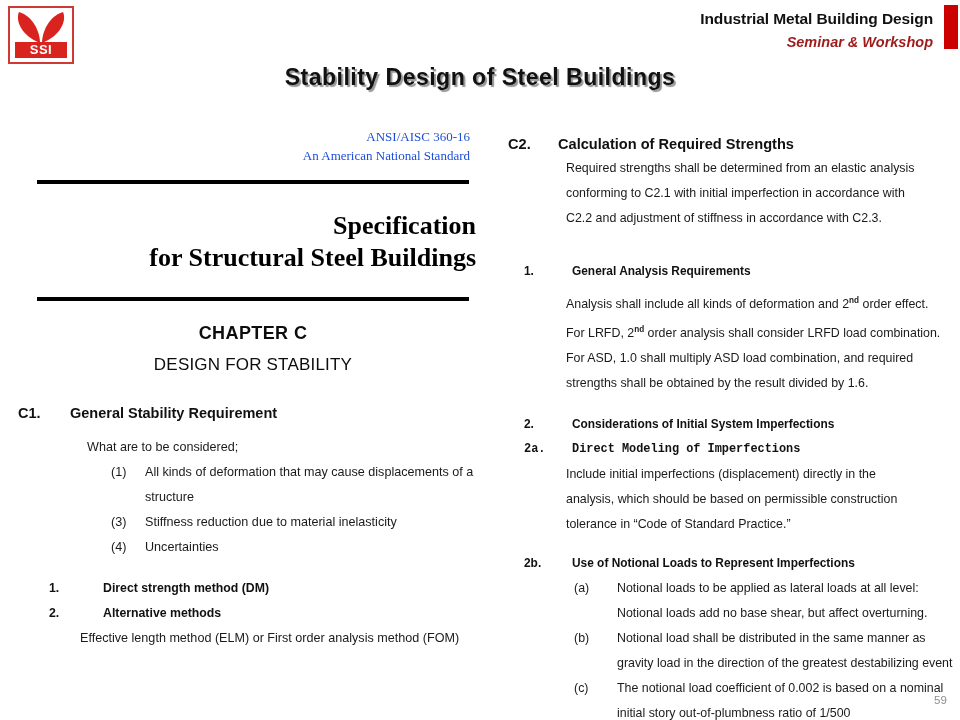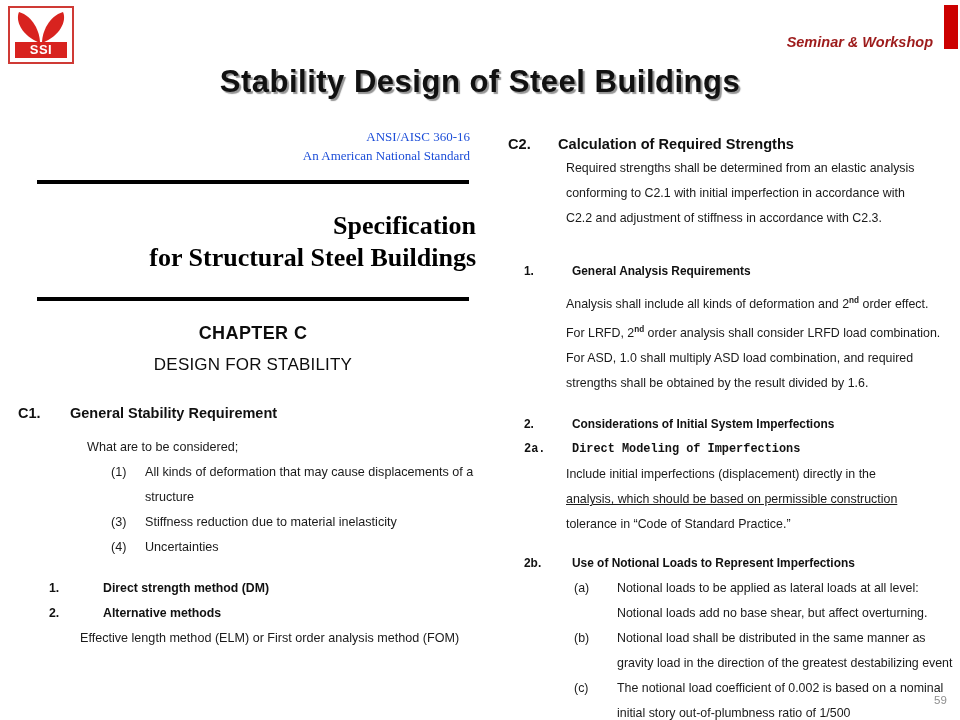--- a/index.html
+++ b/index.html
@@ -85,21 +85,21 @@
     background: #cc0000;
   }
 
   
   #title {
     position: absolute;
     left: 0;
     top: 64px;
     width: 960px;
     text-align: center;
-    font-size: 31px;
+    font-size: 23px;
     font-weight: bold;
     color: #111111;
     letter-spacing: 0.5px;
     text-shadow: 2px 2px 1px rgba(130,130,130,0.85);
   }
 
   
   #left-col {
     position: absolute;
     left: 18px;
@@ -252,20 +252,21 @@
 <div id="slide">
 
   <div id="logo">
     <svg id="logo-leaves" viewBox="0 0 62 34">
       <path d="M30 33 C30 22, 23 6, 9 2 C5 11, 12 26, 30 33 Z" fill="#d8231f"></path>
       <path d="M32 33 C32 22, 39 6, 53 2 C57 11, 50 26, 32 33 Z" fill="#d8231f"></path>
     </svg>
     <div id="logo-ssi">SSI</div>
   </div>
 
+  <div id="hdr-line1">Industrial Metal Building Design</div>
   <div id="hdr-line2">Seminar &amp; Workshop</div>
   <div id="hdr-bar"></div>
 
   <div id="title">Stability Design of Steel Buildings</div>
 
   <div id="left-col">
 
     <div class="spec-std">
       <div>ANSI/AISC 360-16</div>
       <div>An American National Standard</div>
@@ -335,21 +336,21 @@
     <div class="r-body indent1">strengths shall be obtained by the result divided by 1.6.</div>
 
     <div class="r-subhead" style="margin-top:16px; padding-left:16px;">
       <span class="r-num2">2.</span><span>Considerations of Initial System Imperfections</span>
     </div>
 
     <div class="r-subhead" style="padding-left:16px;font-family:Liberation Mono, monospace;">
       <span class="r-num2">2a.</span><span>Direct Modeling of Imperfections</span>
     </div>
     <div class="r-body indent2" style="padding-left:58px;">Include initial imperfections (displacement) directly in the</div>
-    <div class="r-body indent2" style="padding-left:58px;text-decoration:underline;">analysis, which should be based on permissible construction</div>
+    <div class="r-body indent2" style="padding-left:58px;">analysis, which should be based on permissible construction</div>
     <div class="r-body indent2" style="padding-left:58px;">tolerance in “Code of Standard Practice.”</div>
 
     <div class="r-subhead" style="margin-top:14px; padding-left:16px;">
       <span class="r-num2">2b.</span><span>Use of Notional Loads to Represent Imperfections</span>
     </div>
 
     <div class="r-body indent-a">
       <span class="r-alpha">(a)</span><span>Notional loads to be applied as lateral loads at all level:</span>
     </div>
     <div class="r-body indent-a2">Notional loads add no base shear, but affect overturning.</div>

